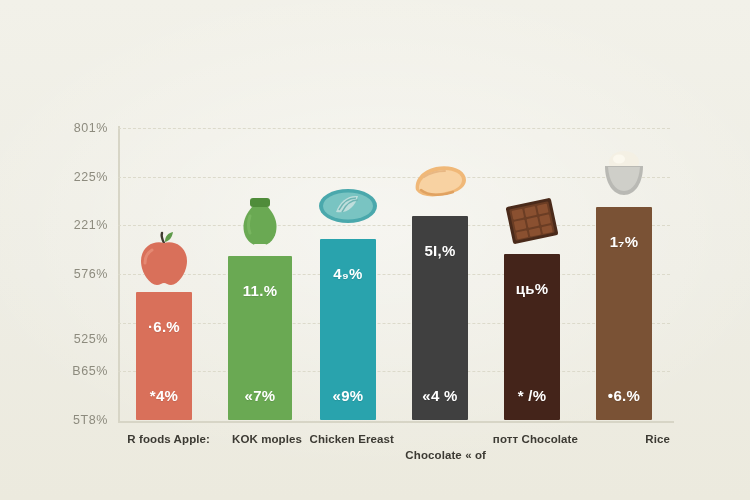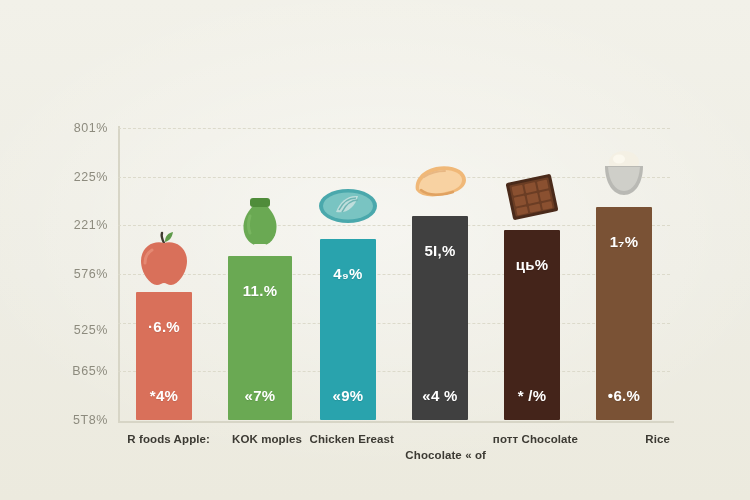--- a/index.html
+++ b/index.html
@@ -151,21 +151,21 @@
 <body>
 
 <div id="chart-root">
   <div id="paper-tint"></div>
 
   <div id="y-axis">
       <div class="ytick" style="top: 0px;">801%</div>
       <div class="ytick" style="top: 48.6667px;">225%</div>
       <div class="ytick" style="top: 97.3333px;">221%</div>
       <div class="ytick" style="top: 146px;">576%</div>
-      <div class="ytick" style="top: 202px;">525%</div>
+      <div class="ytick" style="top: 211px;">525%</div>
       <div class="ytick" style="top: 243.333px;">B65%</div>
       <div class="ytick" style="top: 292px;">5T8%</div>
     </div>
 
   <div class="plot">
     <div class="axis-line-y"></div>
     <div class="axis-line-x"></div>
     <div id="gridlines">
         <div class="gridline" style="top: 0px;"></div>
         <div class="gridline" style="top: 48.6667px;"></div>
@@ -225,21 +225,21 @@
         <path d="M8 36 C6 26 14 16 28 13 C44 10 58 16 58 26 C58 32 52 37 44 39 C32 43 14 45 8 36 Z" fill="#f0b878"></path>
         <path d="M11 35 C10 28 17 20 29 17 C42 14 54 19 54 26 C54 31 49 35 42 37 C31 40 16 42 11 35 Z" fill="#f8d2a2"></path>
         <path d="M13 36 C20 42 34 42 45 38" stroke="#e0a261" stroke-width="2.4" fill="none" stroke-linecap="round"></path>
         <path d="M16 23 C22 19 30 17 37 17" stroke="#e8b783" stroke-width="2" fill="none" stroke-linecap="round"></path>
       </svg>
             </div>
             <div class="bar-value-top" style="top: 26px;">5І,%</div>
             <div class="bar-value-bottom">«4 %</div>
           </div>
         </div>
-        <div class="bar-slot" style="left: 386px; width: 56px; height: 190px;">
+        <div class="bar-slot" style="left: 386px; width: 56px; height: 166px;">
           <div class="bar" style="height: 216.08px; background: rgb(68, 36, 26);">
             <div class="bar-icon">
               <svg viewBox="0 0 64 58">
         <g transform="rotate(-12 32 29)">
           <rect x="9" y="10" width="46" height="38" rx="2.5" fill="#4a2a1a"></rect>
           <rect x="12" y="13" width="40" height="32" rx="1.5" fill="#6b3d24"></rect>
           <g fill="#8a5030">
             <rect x="14" y="15" width="11" height="9" rx="1"></rect>
             <rect x="27" y="15" width="11" height="9" rx="1"></rect>
             <rect x="40" y="15" width="10" height="9" rx="1"></rect>

